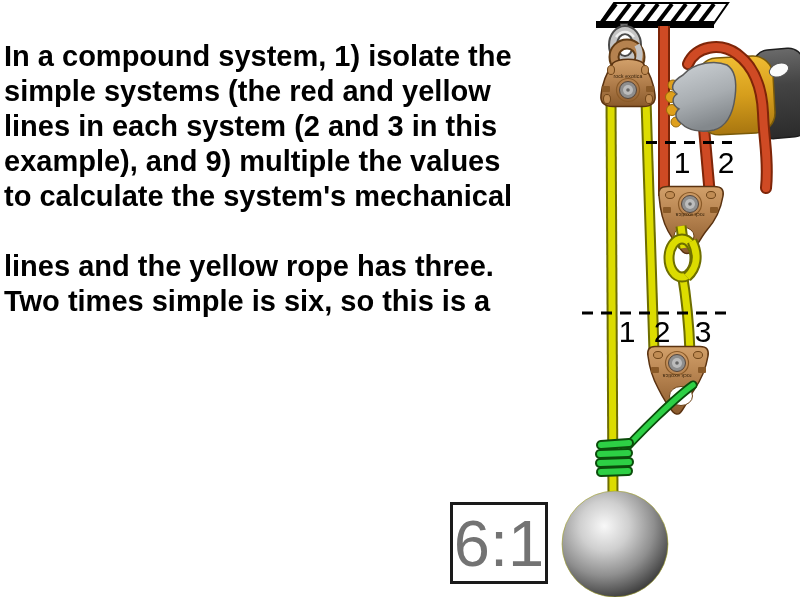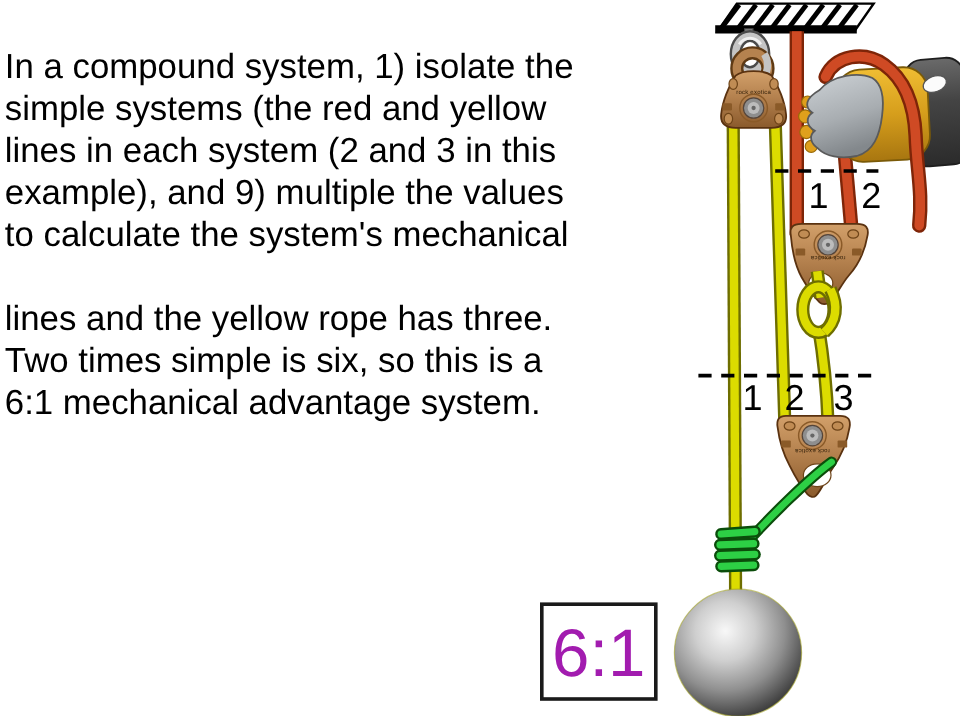--- a/index.html
+++ b/index.html
@@ -3,24 +3,24 @@
 <meta charset="utf-8">
 <style>
   html,body{margin:0;padding:0;background:#fff;}
   #stage{position:relative;width:800px;height:597px;background:#ffffff;overflow:hidden;
          font-family:"Liberation Sans", sans-serif;}
   #diagram-svg{position:absolute;left:0;top:0;z-index:0;}
   #instruction-text{position:absolute;left:4px;top:39px;width:560px;z-index:1;
 phrase    color:#000;}
   #instruction-text{font-size:29px;line-height:35px;}
   .para{margin:0 0 35px 0;}
-  .line{white-space:nowrap;}
+  .line{white-space:nowrap;font-weight:bold;}
   #ratio-badge{position:absolute;left:450px;top:502px;width:92px;height:76px;z-index:1;
     background:#fff;border:3px solid #1a1a1a;display:flex;align-items:center;justify-content:center;
-    font-size:56px;color:#a21caf;}
+    font-size:65px;color:#737373;}
   svg text.lbl{font-family:"Liberation Sans", sans-serif;font-size:30px;fill:#000;}
   svg text.brand{font-family:"Liberation Sans", sans-serif;font-size:5px;fill:#33200a;letter-spacing:.2px;}
 </style>
 </head>
 <body>
 
 <div id="stage">
 
   <svg id="diagram-svg" width="800" height="597" viewBox="0 0 800 597">
     <defs>
@@ -223,21 +223,20 @@
     <div class="para">
       <div class="line">In a compound system, 1) isolate the</div>
       <div class="line">simple systems (the red and yellow</div>
       <div class="line">lines in each system (2 and 3 in this</div>
       <div class="line">example), and 9) multiple the values</div>
       <div class="line">to calculate the system's mechanical</div>
     </div>
     <div class="para">
       <div class="line">lines and the yellow rope has three.</div>
       <div class="line">Two times simple is six, so this is a</div>
-      <div class="line">6:1 mechanical advantage system.</div>
     </div>
   </div>
 
   <div id="ratio-badge">
     <span>6:1</span>
   </div>
 
 </div>
 
 </body></html>

